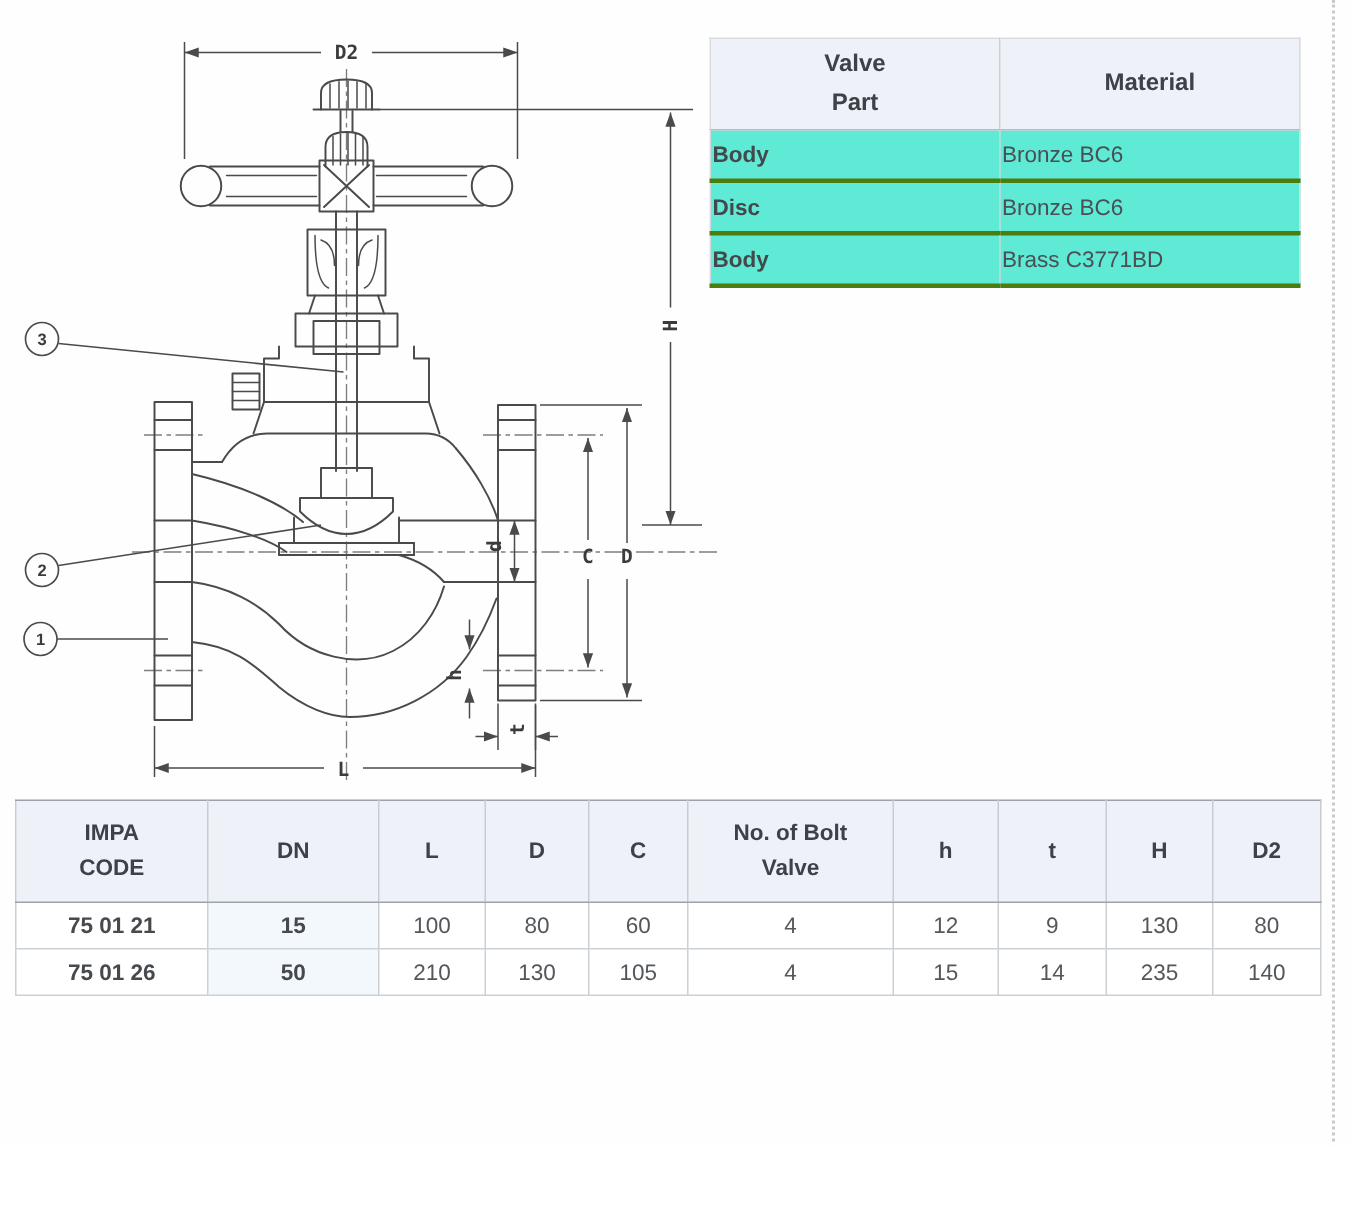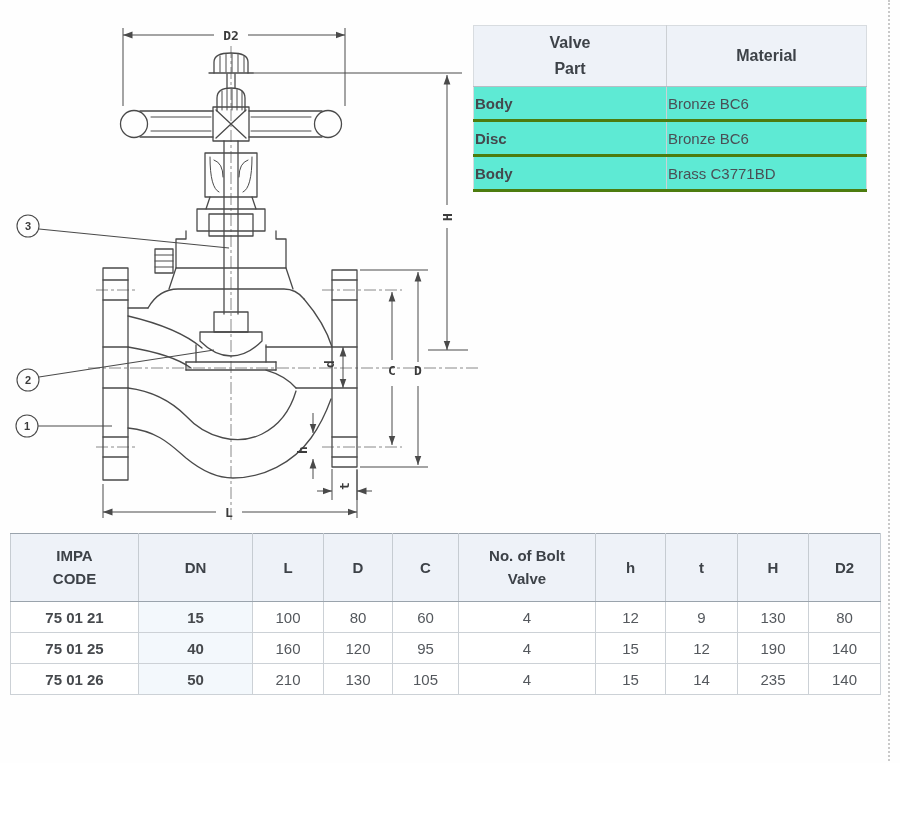--- a/index.html
+++ b/index.html
@@ -289,32 +289,20 @@
         <td>100</td>
         <td>80</td>
         <td>60</td>
         <td>4</td>
         <td>12</td>
         <td>9</td>
         <td>130</td>
         <td>80</td>
       </tr>
       <tr>
-        <td class="impa">75 01 25</td>
-        <td class="dn">40</td>
-        <td>160</td>
-        <td>120</td>
-        <td>95</td>
-        <td>4</td>
-        <td>15</td>
-        <td>12</td>
-        <td>190</td>
-        <td>140</td>
-      </tr>
-      <tr>
         <td class="impa">75 01 26</td>
         <td class="dn">50</td>
         <td>210</td>
         <td>130</td>
         <td>105</td>
         <td>4</td>
         <td>15</td>
         <td>14</td>
         <td>235</td>
         <td>140</td>

